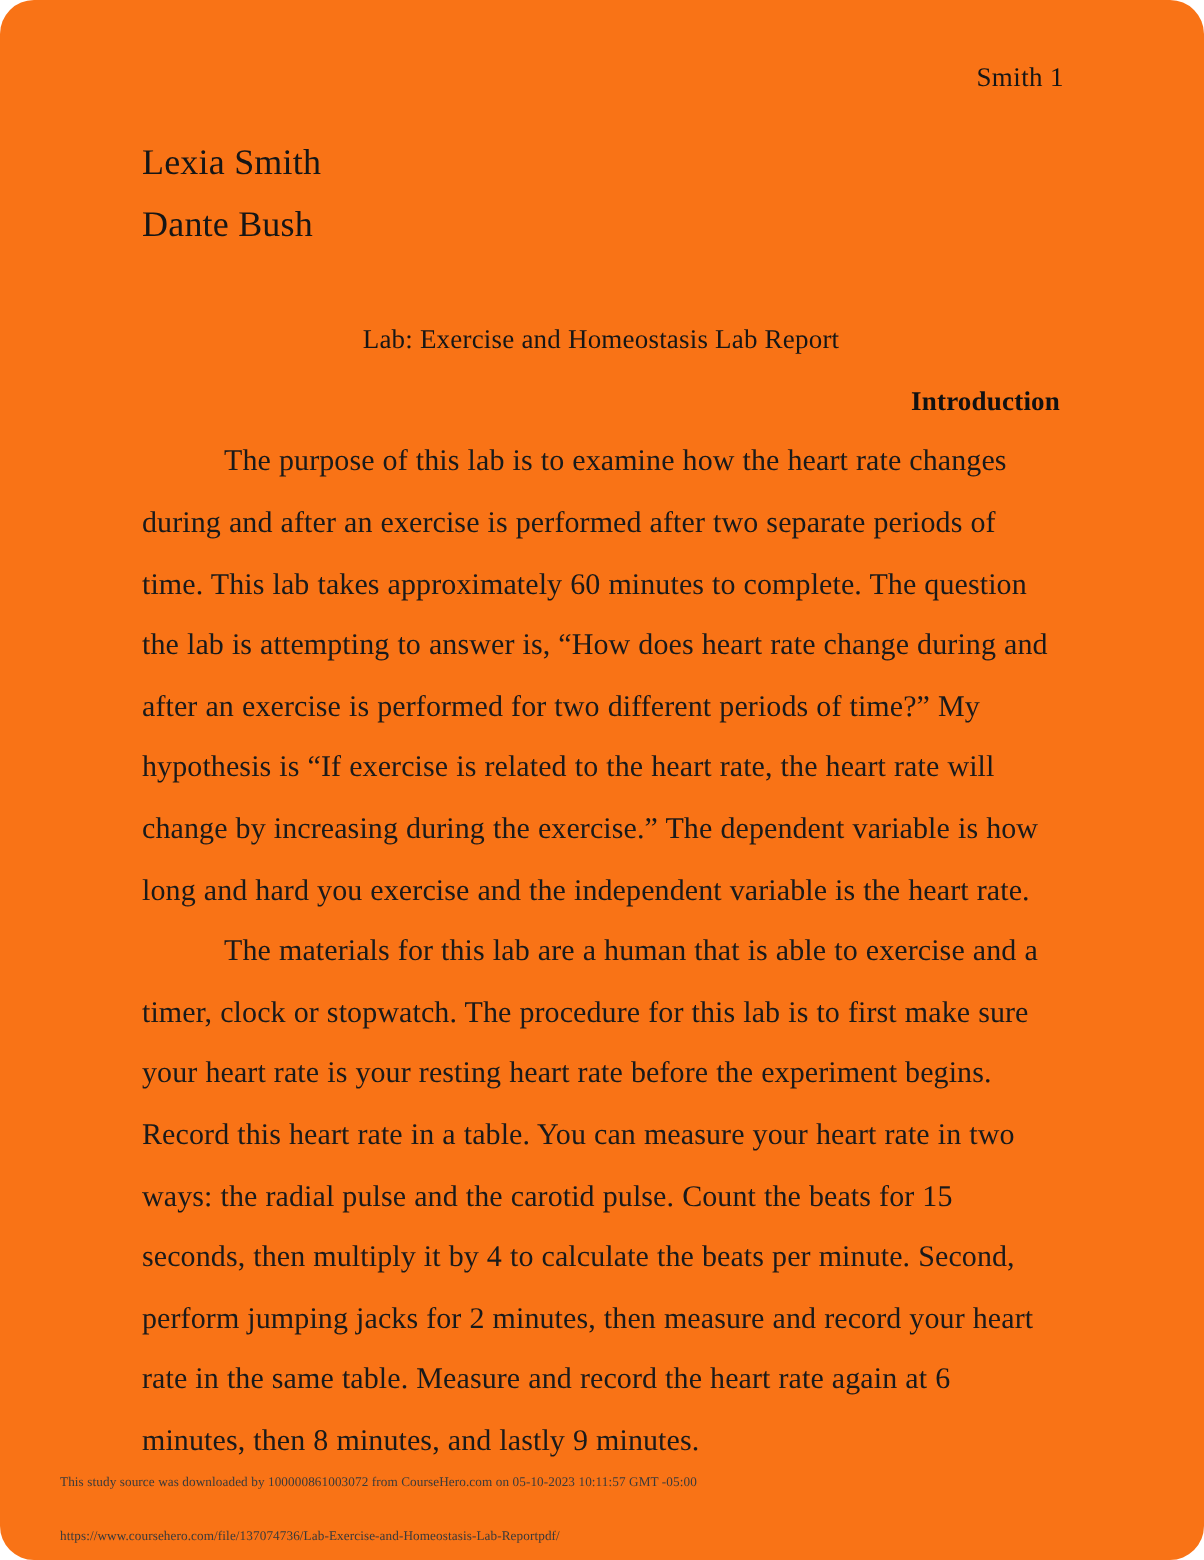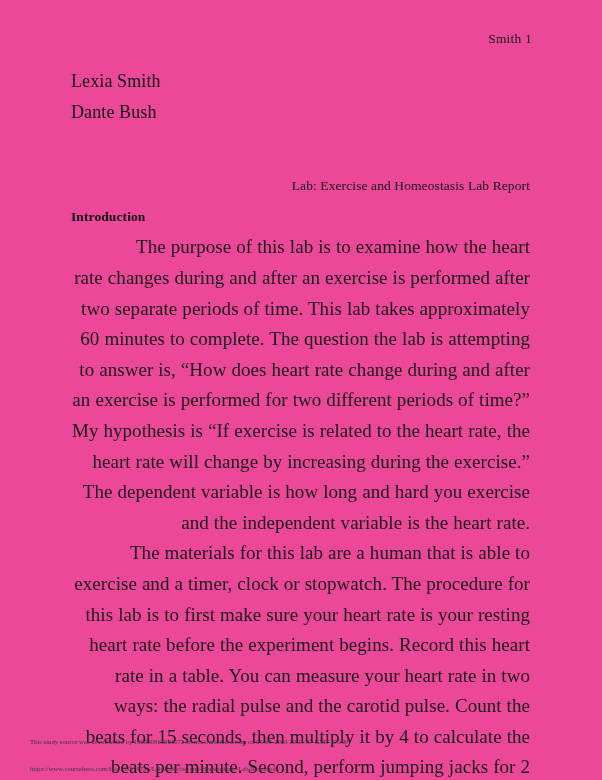--- a/index.html
+++ b/index.html
@@ -13,21 +13,22 @@
     position: relative;
     overflow: hidden;
     font-family: "Liberation Serif", "DejaVu Serif", serif;
     color: #1a1a1a;
     -webkit-font-smoothing: antialiased;
   }
 
   .page {
     position: absolute;
     inset: 0;
-    background: #ec4899;
+    background: #f97316;
+    border-radius: 17px;
   }
 
   
   .running-head {
     position: absolute;
     top: 31px;
     right: 70px;
     font-size: 13.5px;
     letter-spacing: 0.2px;
     color: #161616;
@@ -42,41 +43,42 @@
   }
 
   .heading-line {
     font-size: 18px;
     line-height: 30.6px;
     color: #161616;
     letter-spacing: 0.1px;
   }
 
   .doc-title {
-    text-align: right;
+    text-align: center;
     font-size: 13.5px;
     line-height: 30.6px;
-    margin-top: 44px;
+    margin-top: 28px;
     color: #161616;
     letter-spacing: 0.1px;
   }
 
   .section-heading {
     font-size: 13.5px;
     line-height: 30.6px;
     font-weight: bold;
     color: #111111;
     letter-spacing: 0.1px;
+    text-align: right;
   }
 
   .para {
-    font-size: 19px;
+    font-size: 15px;
     line-height: 30.6px;
     text-indent: 41px;
-    text-align: right;
+    text-align: left;
     color: #1a1a1a;
     letter-spacing: 0.05px;
     word-spacing: 0.2px;
   }
 
   .gap-before-section {
     margin-top: 22px;
   }
 
   

